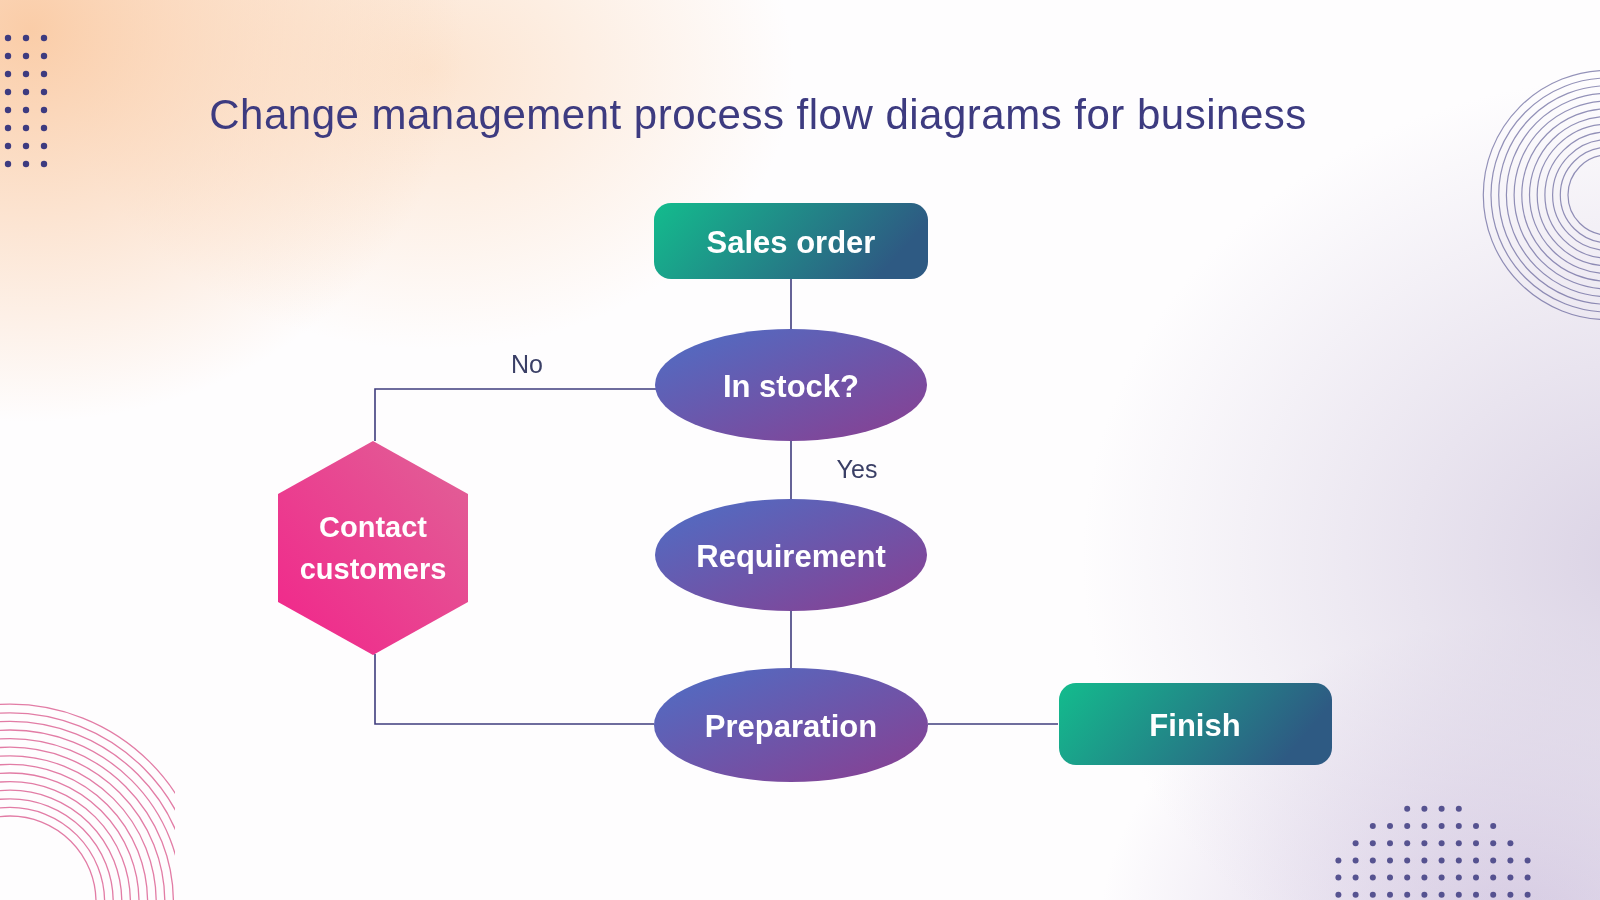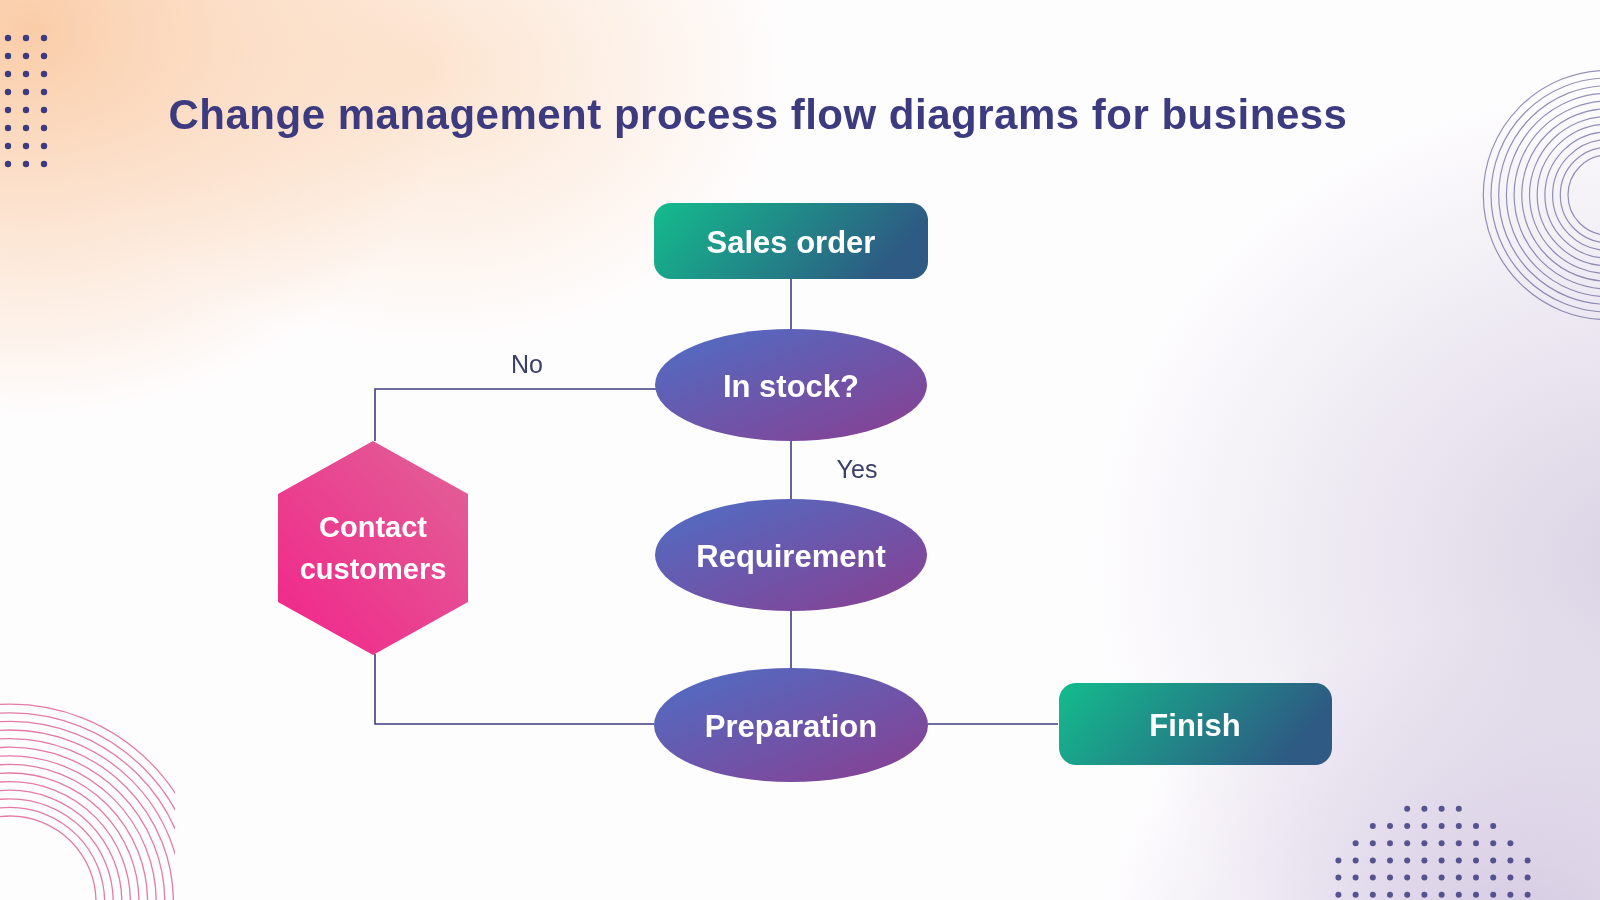--- a/index.html
+++ b/index.html
@@ -12,21 +12,21 @@
       radial-gradient(620px 560px at 30px 30px, rgba(250,202,163,0.95), rgba(250,202,163,0) 70%),
       radial-gradient(560px 430px at 430px 70px, rgba(252,224,200,0.85), rgba(252,224,200,0) 65%),
       radial-gradient(900px 780px at 1640px 560px, rgba(212,203,224,0.85), rgba(212,203,224,0) 62%),
       radial-gradient(600px 440px at 1520px 930px, rgba(212,200,226,0.95), rgba(212,200,226,0) 70%),
       #fefdfe;
   }
   .title{
     position:absolute;
     top:90px;left:758px;transform:translateX(-50%);
     margin:0;
-    font-weight:bold;font-size:42px;line-height:1.2;
+    font-weight:normal;font-size:42px;line-height:1.2;
     letter-spacing:0.5px;white-space:nowrap;
     color:var(--title-text,#3d3b80);
   }
   .deco{position:absolute;}
   .tl-dots{left:0;top:0;width:60px;height:180px;}
   .tr-rings{right:0;top:55px;width:135px;height:280px;}
   .bl-rings{left:0;bottom:0;width:175px;height:210px;}
   .br-dots{left:1290px;top:795px;width:280px;height:130px;}
   .flow{position:absolute;inset:0;width:1600px;height:900px;}
   .edge{stroke:var(--connector,#3f3c7d);stroke-width:1.6;fill:none;}

